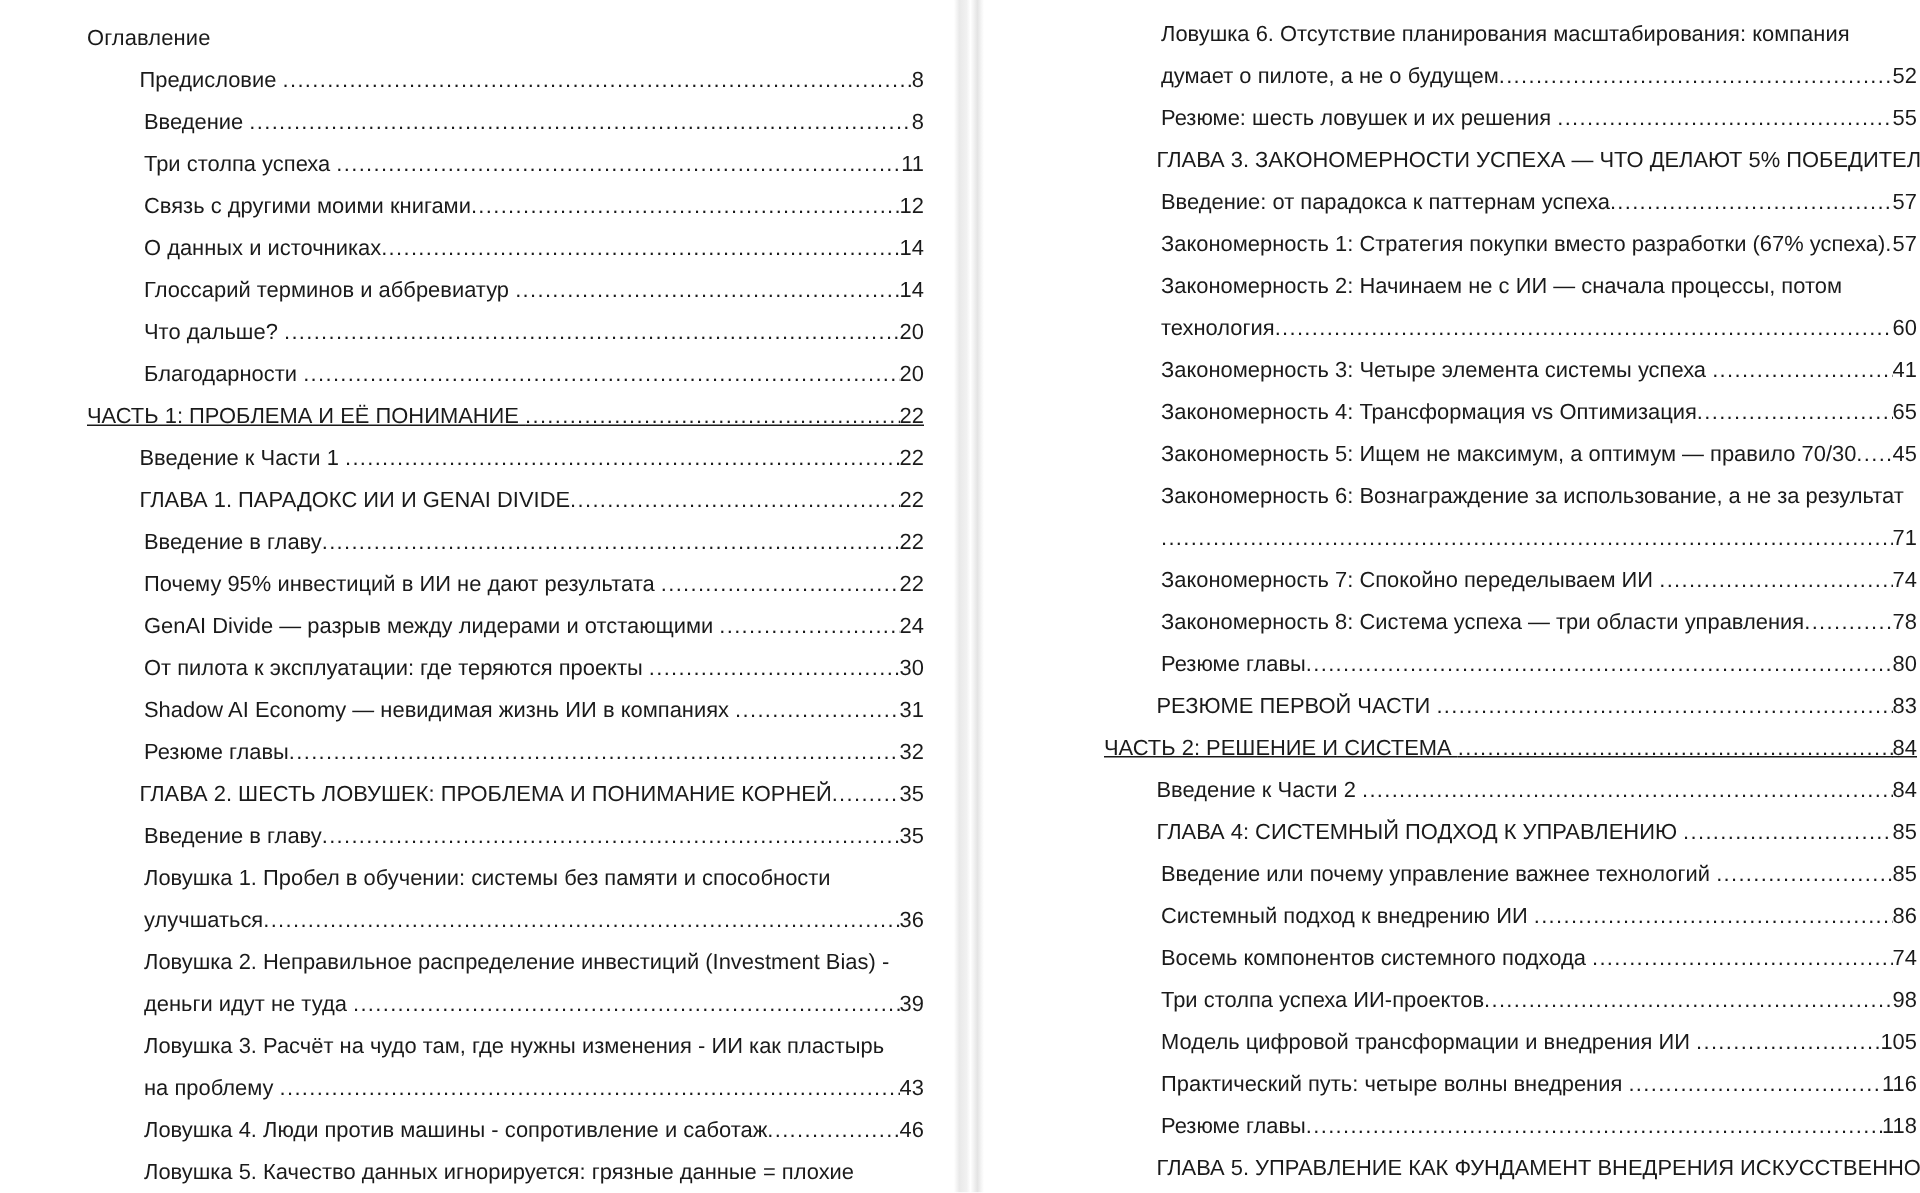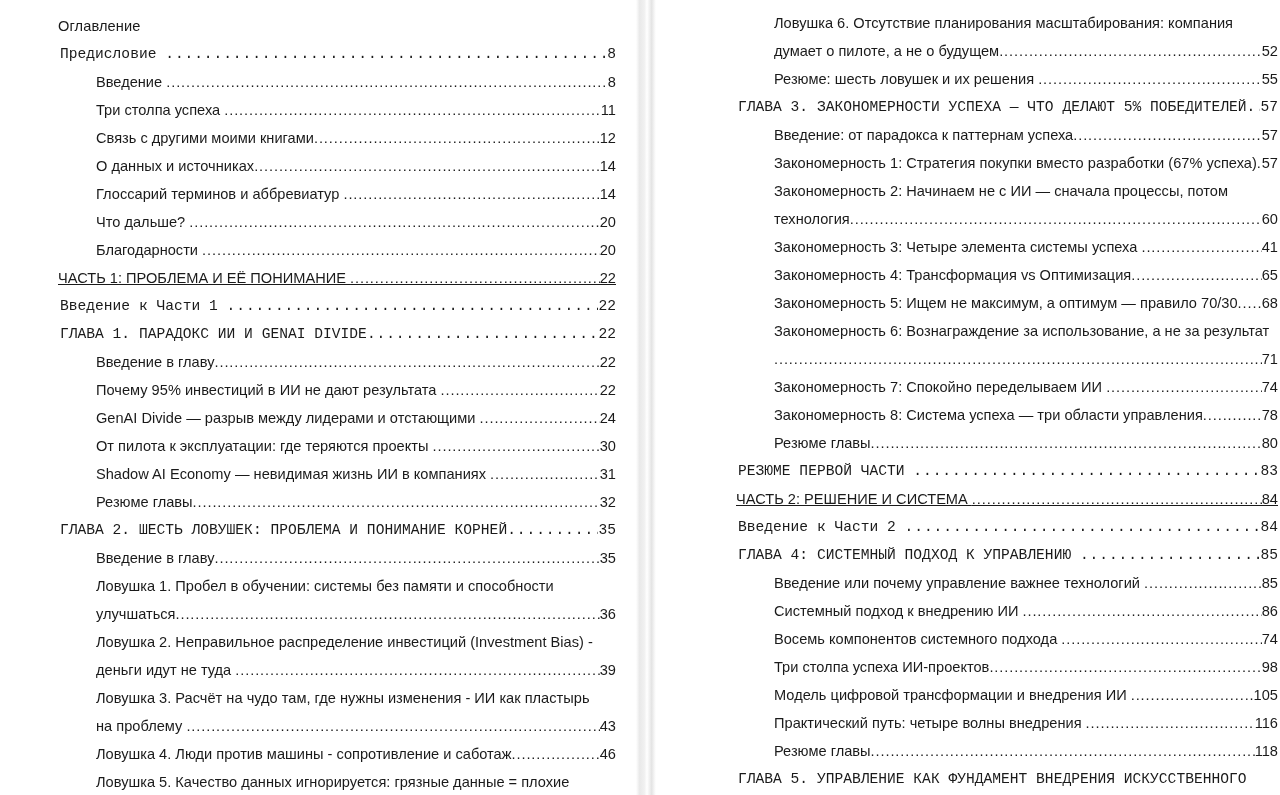--- a/index.html
+++ b/index.html
@@ -92,21 +92,21 @@
     content: "......................................................................................................................................";
   }
   .entry .pageno {
     flex: 0 0 auto;
     text-align: right;
     padding-left: 0px;
   }
 
   
   .lvl-0 { margin-left: 0px; text-decoration: underline; }
-  .lvl-1 { margin-left: 2px; font-family: Liberation Mono, monospace; }
+  .lvl-1 { margin-left: 35px; }
   .lvl-2 { margin-left: 38px; }
 </style>
 </head>
 <body>
 
 <div class="spread">
 
   <div class="page page-left">
     <div class="toc-body">
       <div class="toc-title">Оглавление</div>
@@ -354,21 +354,21 @@
             <div class="line">
               <span class="label">Закономерность 4: Трансформация vs Оптимизация</span>
               <span class="leader"></span>
               <span class="pageno">65</span>
             </div>
           </div>
           <div class="entry lvl-2">
             <div class="line">
               <span class="label">Закономерность 5: Ищем не максимум, а оптимум — правило 70/30</span>
               <span class="leader"></span>
-              <span class="pageno">68</span>
+              <span class="pageno">45</span>
             </div>
           </div>
           <div class="entry lvl-2">
             <div class="line cont-first">
               <span class="label">Закономерность 6: Вознаграждение за использование, а не за результат</span>
             </div>
             <div class="line">
               <span class="label"></span>
               <span class="leader"></span>
               <span class="pageno">71</span>

